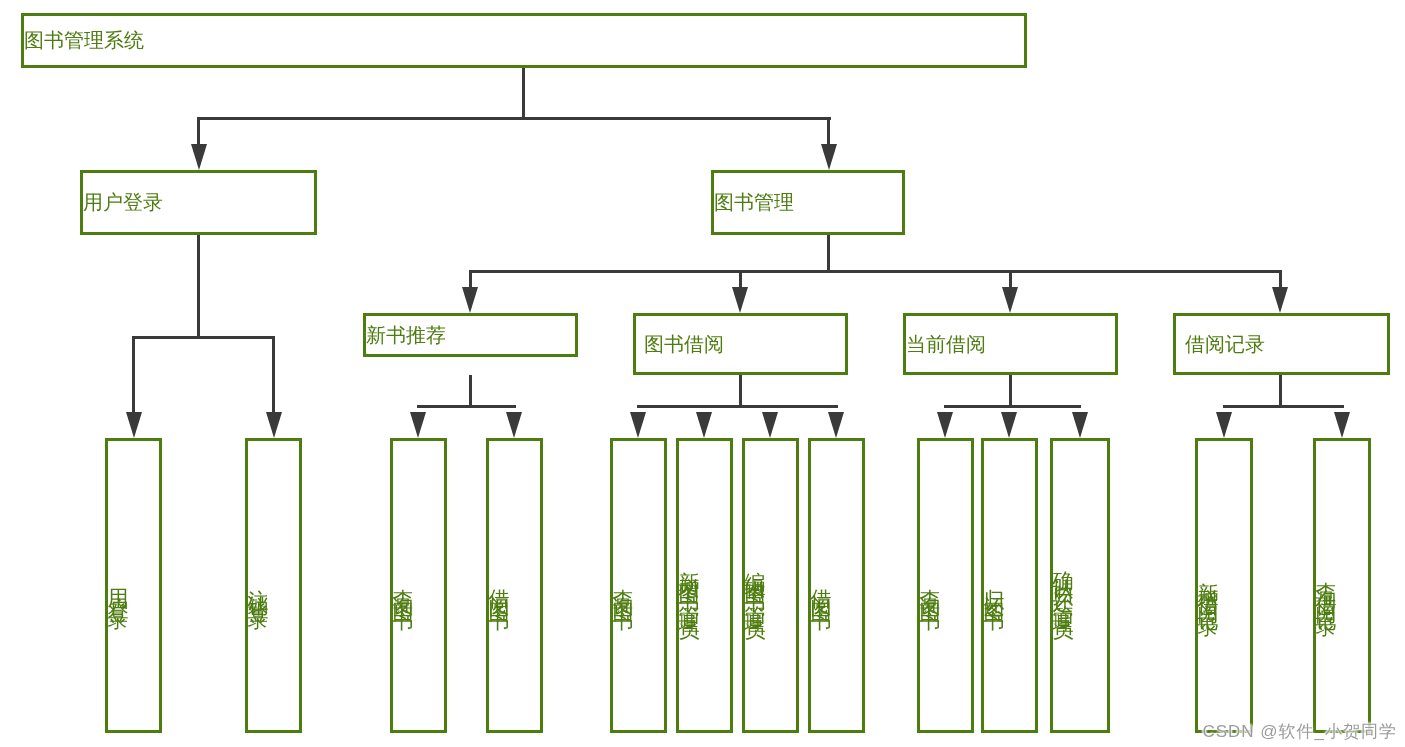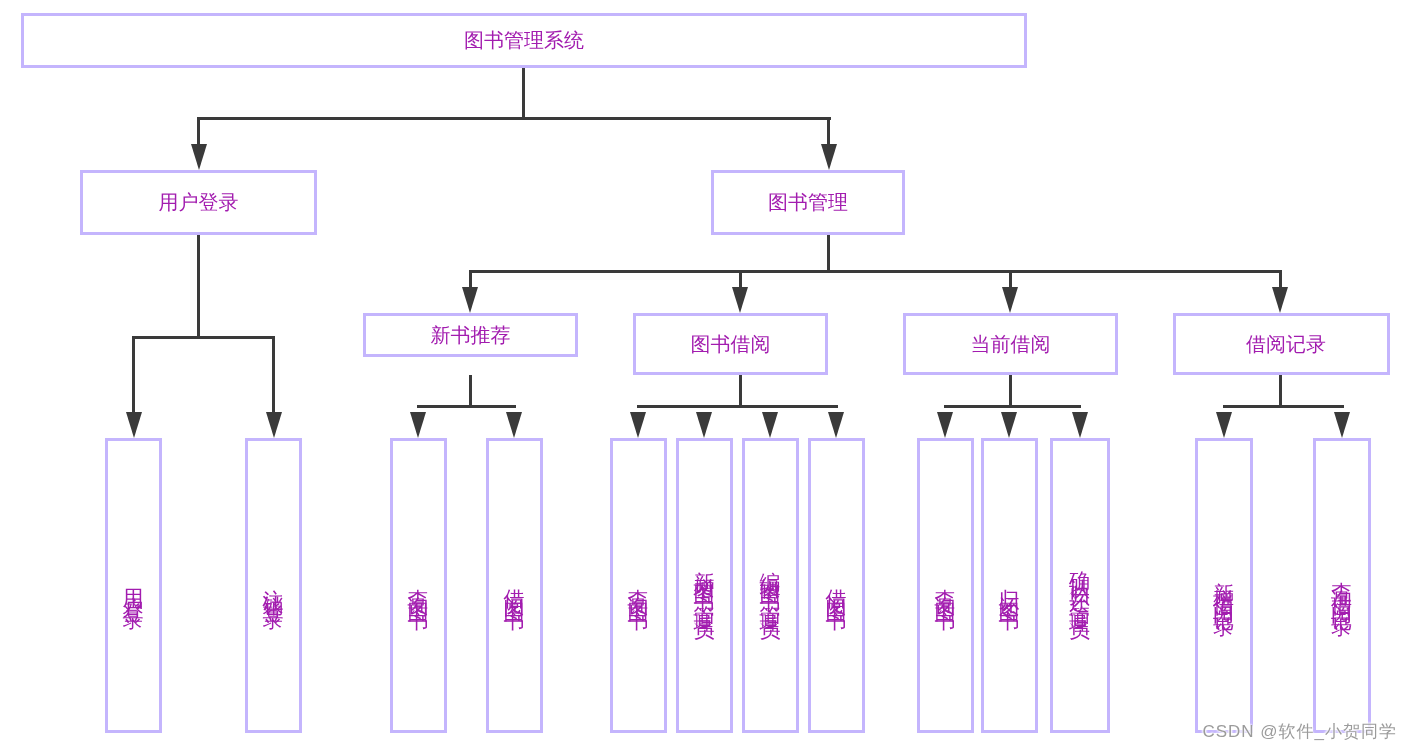--- a/index.html
+++ b/index.html
@@ -7,27 +7,26 @@
     position:relative;
     width:1405px;height:747px;
     background:#ffffff;
     font-family:"Liberation Sans","DejaVu Sans",sans-serif;
     color:#3a3a3a;
     overflow:hidden;
   }
   .box{
     position:absolute;
     box-sizing:border-box;
-    border:3px solid #c4b5fd;
+    border:3px solid #4d7c0f;
     background:#ffffff;
     display:flex;
     align-items:center;
-    justify-content:center;
     font-size:20px;
-    color:#a21caf;
+    color:#4d7c0f;
   }
   .leaf .vtext{
     writing-mode:vertical-rl;
     text-orientation:mixed;
     letter-spacing:7px;
     font-size:21px;
     line-height:1;
     white-space:nowrap;
   }
   .ln{
@@ -90,21 +89,21 @@
   <div class="ln" style="left:739px;top:273px;width:3px;height:17px;"></div>
   <div class="arrow" style="left:732px;top:287px;"></div>
   <div class="ln" style="left:1009px;top:273px;width:3px;height:17px;"></div>
   <div class="arrow" style="left:1002px;top:287px;"></div>
   <div class="ln" style="left:1279px;top:273px;width:3px;height:17px;"></div>
   <div class="arrow" style="left:1272px;top:287px;"></div>
 
   <div class="box" style="left:363px;top:313px;width:215px;height:44px;">
     <span>新书推荐</span>
   </div>
-  <div class="box" style="left:633px;top:313px;width:195px;height:62px;">
+  <div class="box" style="left:633px;top:313px;width:215px;height:62px;padding-left:8px;">
     <span>图书借阅</span>
   </div>
   <div class="box" style="left:903px;top:313px;width:215px;height:62px;">
     <span>当前借阅</span>
   </div>
   <div class="box" style="left:1173px;top:313px;width:217px;height:62px;padding-left:9px;">
     <span>借阅记录</span>
   </div>
 
   <div class="ln" style="left:469px;top:375px;width:3px;height:33px;"></div>

